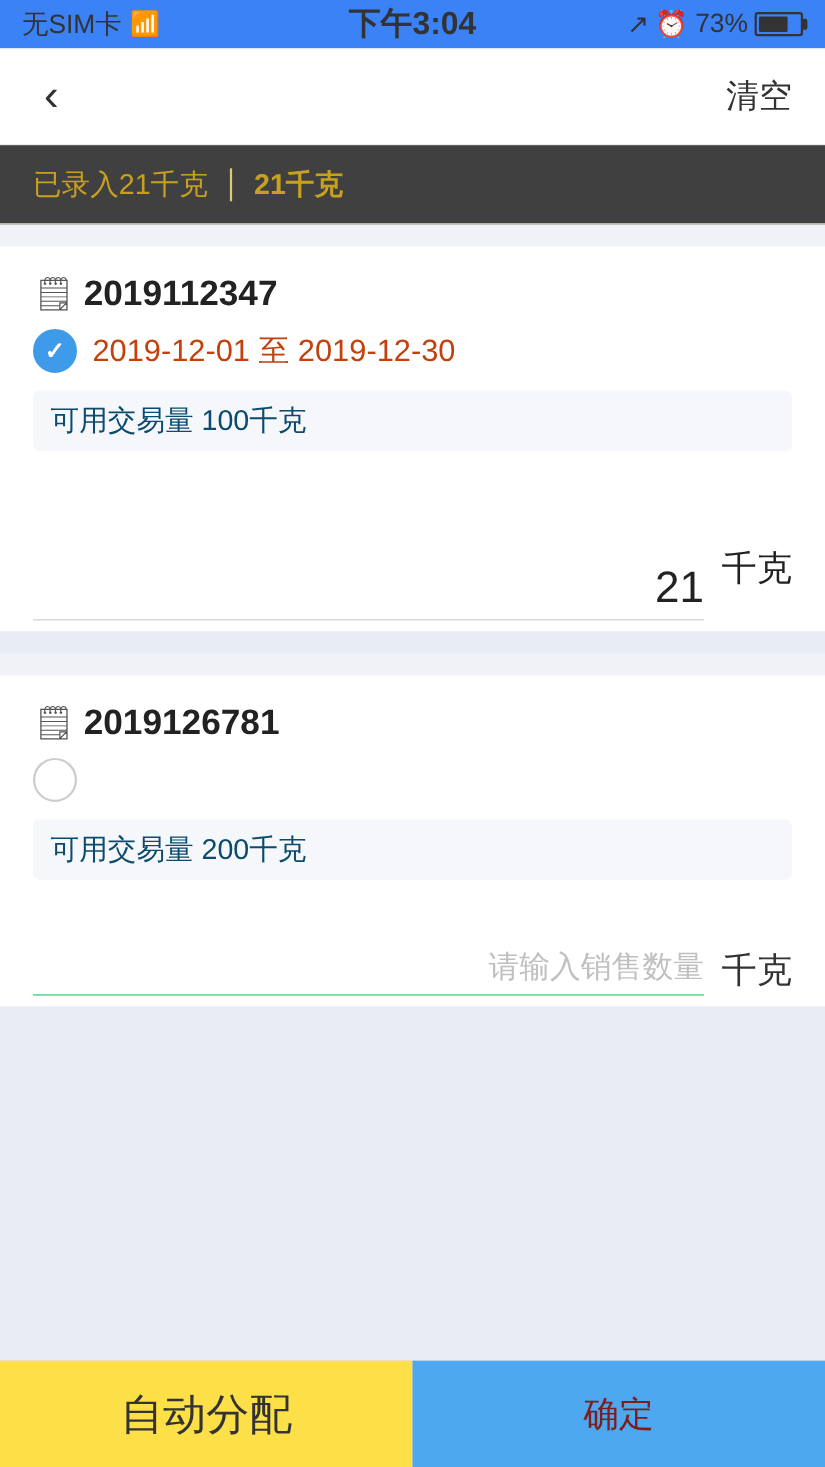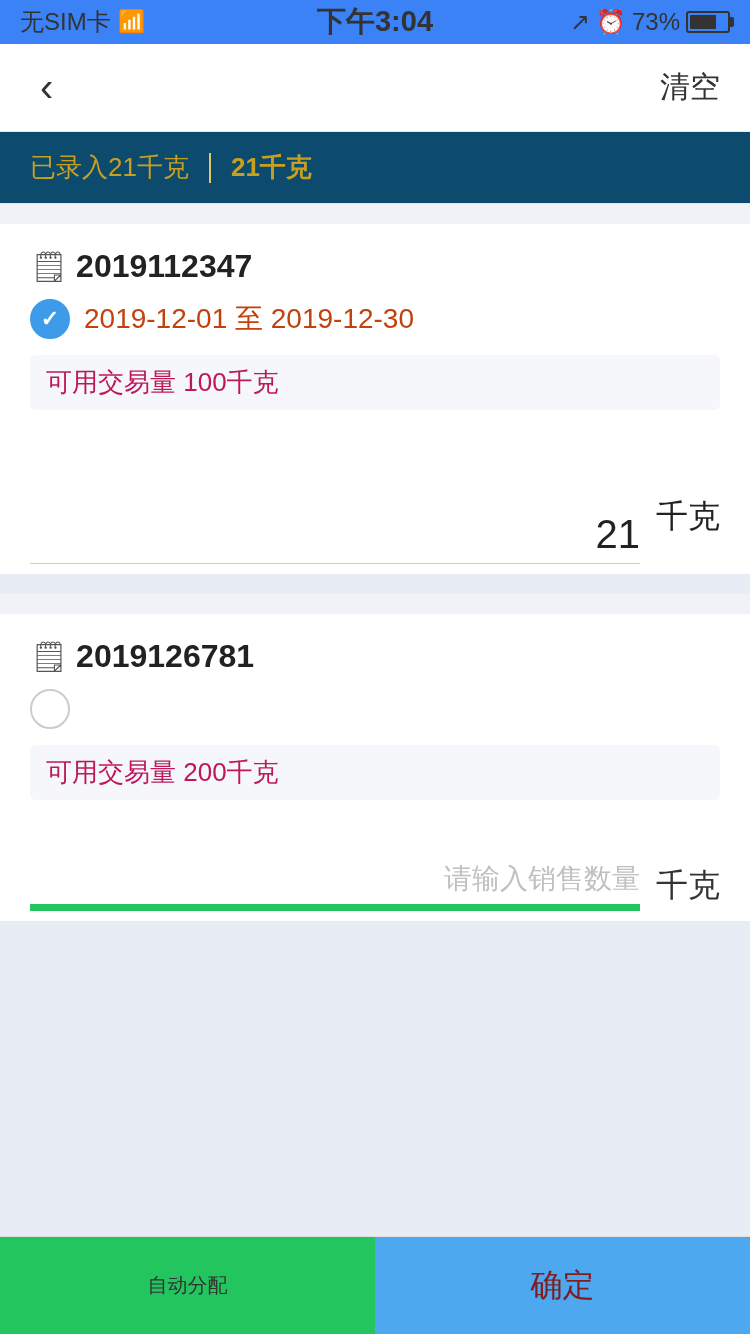--- a/index.html
+++ b/index.html
@@ -96,21 +96,21 @@
     }
     .nav-action {
       font-size: 30px;
       color: #333;
       cursor: pointer;
     }
 
     
     .info-banner {
       width: 750px;
-      background: #0c4a6e;
+      background: #404040;
       padding: 18px 30px;
       display: flex;
       align-items: center;
       gap: 20px;
       border-bottom: 1px solid #f0e8c8;
     }
     .info-label {
       font-size: 26px;
       color: #c8a020;
     }
@@ -175,21 +175,21 @@
     }
     .batch-date {
       font-size: 28px;
       color: #c2410c;
     }
     .available-tag {
       background: #f5f7fa;
       border-radius: 6px;
       padding: 10px 16px;
       font-size: 26px;
-      color: #be185d;
+      color: #0c4a6e;
       margin-bottom: 16px;
       width: 100%;
     }
 
     
     .quantity-row {
       display: flex;
       align-items: center;
       justify-content: flex-end;
       padding: 20px 30px 10px;
@@ -229,21 +229,21 @@
       justify-content: flex-end;
       padding: 20px 30px 10px;
       background: #fff;
       gap: 16px;
     }
     .input-placeholder-text {
       font-size: 28px;
       color: #c0c0c0;
       flex: 1;
       text-align: right;
-      border-bottom: 7px solid #22c55e;
+      border-bottom: 1px solid #22c55e;
       padding-bottom: 6px;
     }
     .input-unit {
       font-size: 32px;
       color: #333;
     }
 
     
     .empty-area {
       background: #e8ecf4;
@@ -255,23 +255,23 @@
     .bottom-bar {
       position: fixed;
       bottom: 0;
       width: 750px;
       height: 98px;
       display: flex;
       border-top: 1px solid #e0e0e0;
     }
     .btn-auto {
       flex: 1;
-      background: #22c55e;
+      background: #fde047;
       border: none;
-      font-size: 20px;
+      font-size: 39px;
       color: #333;
       cursor: pointer;
       display: flex;
       align-items: center;
       justify-content: center;
     }
     .btn-confirm {
       flex: 1;
       background: #4da8f0;
       border: none;

